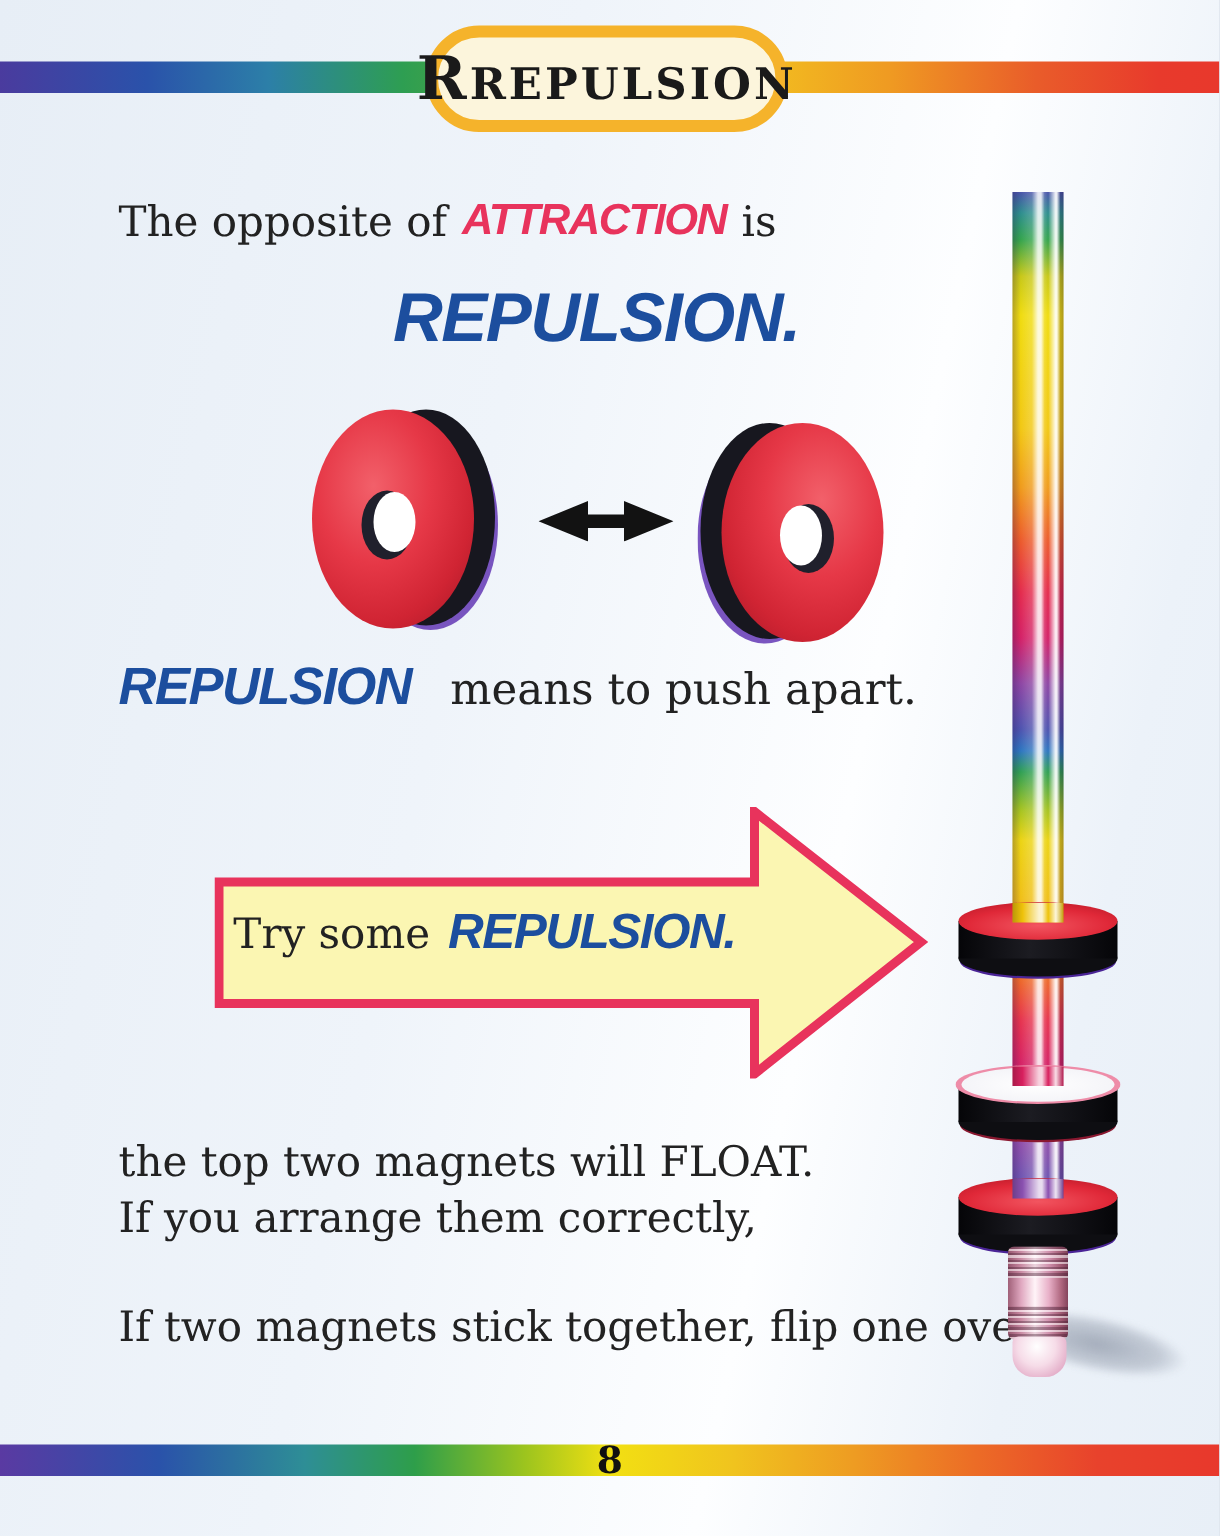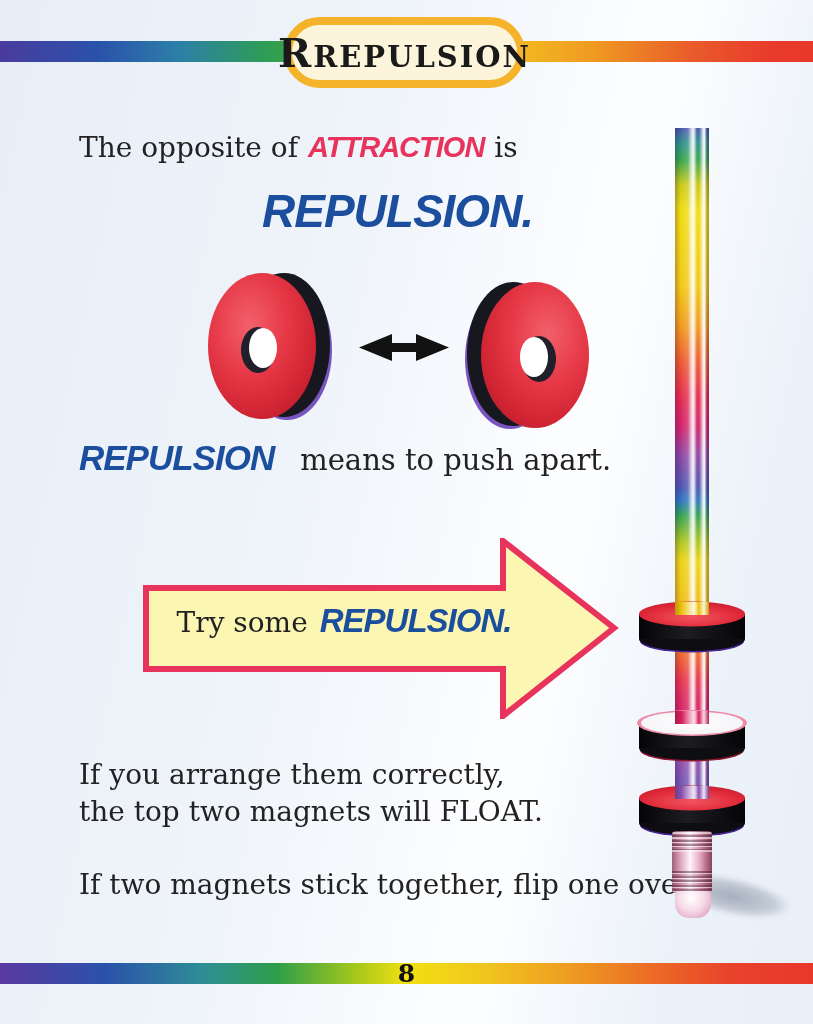--- a/index.html
+++ b/index.html
@@ -24,21 +24,21 @@
   
   .comic{font-family:Liberation Sans, sans-serif;font-weight:bold;font-style:italic;}
   .blue{color:#1C4E9E;}
   .red{color:#E8335C;}
   .intro{position:absolute;left:79px;top:131px;display:flex;align-items:flex-end;white-space:nowrap;font-size:28px;}
   .intro .highlight{font-size:29px;margin:0 10px;letter-spacing:-1px;}
   .big-term{position:absolute;left:262px;top:188px;font-size:46px;letter-spacing:-1px;line-height:1;}
   .definition{position:absolute;left:79px;top:440px;display:flex;align-items:baseline;white-space:nowrap;}
   .definition .term{font-size:35px;letter-spacing:-1px;line-height:1;}
   .definition .rest{font-size:29px;margin-left:26px;}
-  .callout-text{position:absolute;left:170px;top:602px;width:348px;height:56px;display:flex;align-items:baseline;justify-content:center;white-space:nowrap;}
+  .callout-text{position:absolute;left:149px;top:602px;width:348px;height:56px;display:flex;align-items:baseline;justify-content:center;white-space:nowrap;}
   .callout-prefix{font-size:28px;}
   .callout-term{font-size:33px;margin-left:12px;letter-spacing:-1px;}
   .body-par{position:absolute;left:79px;font-size:28px;line-height:37px;white-space:nowrap;}
   #par1{top:756px;}
   #par2{top:866px;}
   
   .footer-num{position:absolute;left:0;top:961px;width:813px;text-align:center;
     font-size:25px;font-weight:bold;color:#101010;line-height:25px;}
   
   .magnet{position:absolute;width:126px;height:150px;}
@@ -127,22 +127,22 @@
 
   <svg id="callout-arrow-svg" viewBox="0 0 476 181">
     <polygon points="3,50 360,50 360,3 471,90 360,178 360,131 3,131" fill="#FBF6B2" stroke="#E8335C" stroke-width="6" stroke-linejoin="miter"></polygon>
   </svg>
   <div class="callout-text">
     <span class="callout-prefix">Try some</span>
     <span class="comic blue callout-term">REPULSION.</span>
   </div>
 
   <div id="par1" class="body-par">
+    <div>the top two magnets will FLOAT.</div>
     <div>If you arrange them correctly,</div>
-    <div>the top two magnets will FLOAT.</div>
   </div>
   <div id="par2" class="body-par">If two magnets stick together, flip one over.</div>
 
   <div>
     <div id="pencil-shadow"></div>
     <div id="pencil-rod"></div>
 
     <svg id="disc-top" class="disc" viewBox="0 0 110 52">
       <defs>
         <radialGradient id="dtopred" cx="50%" cy="62%" r="75%">

